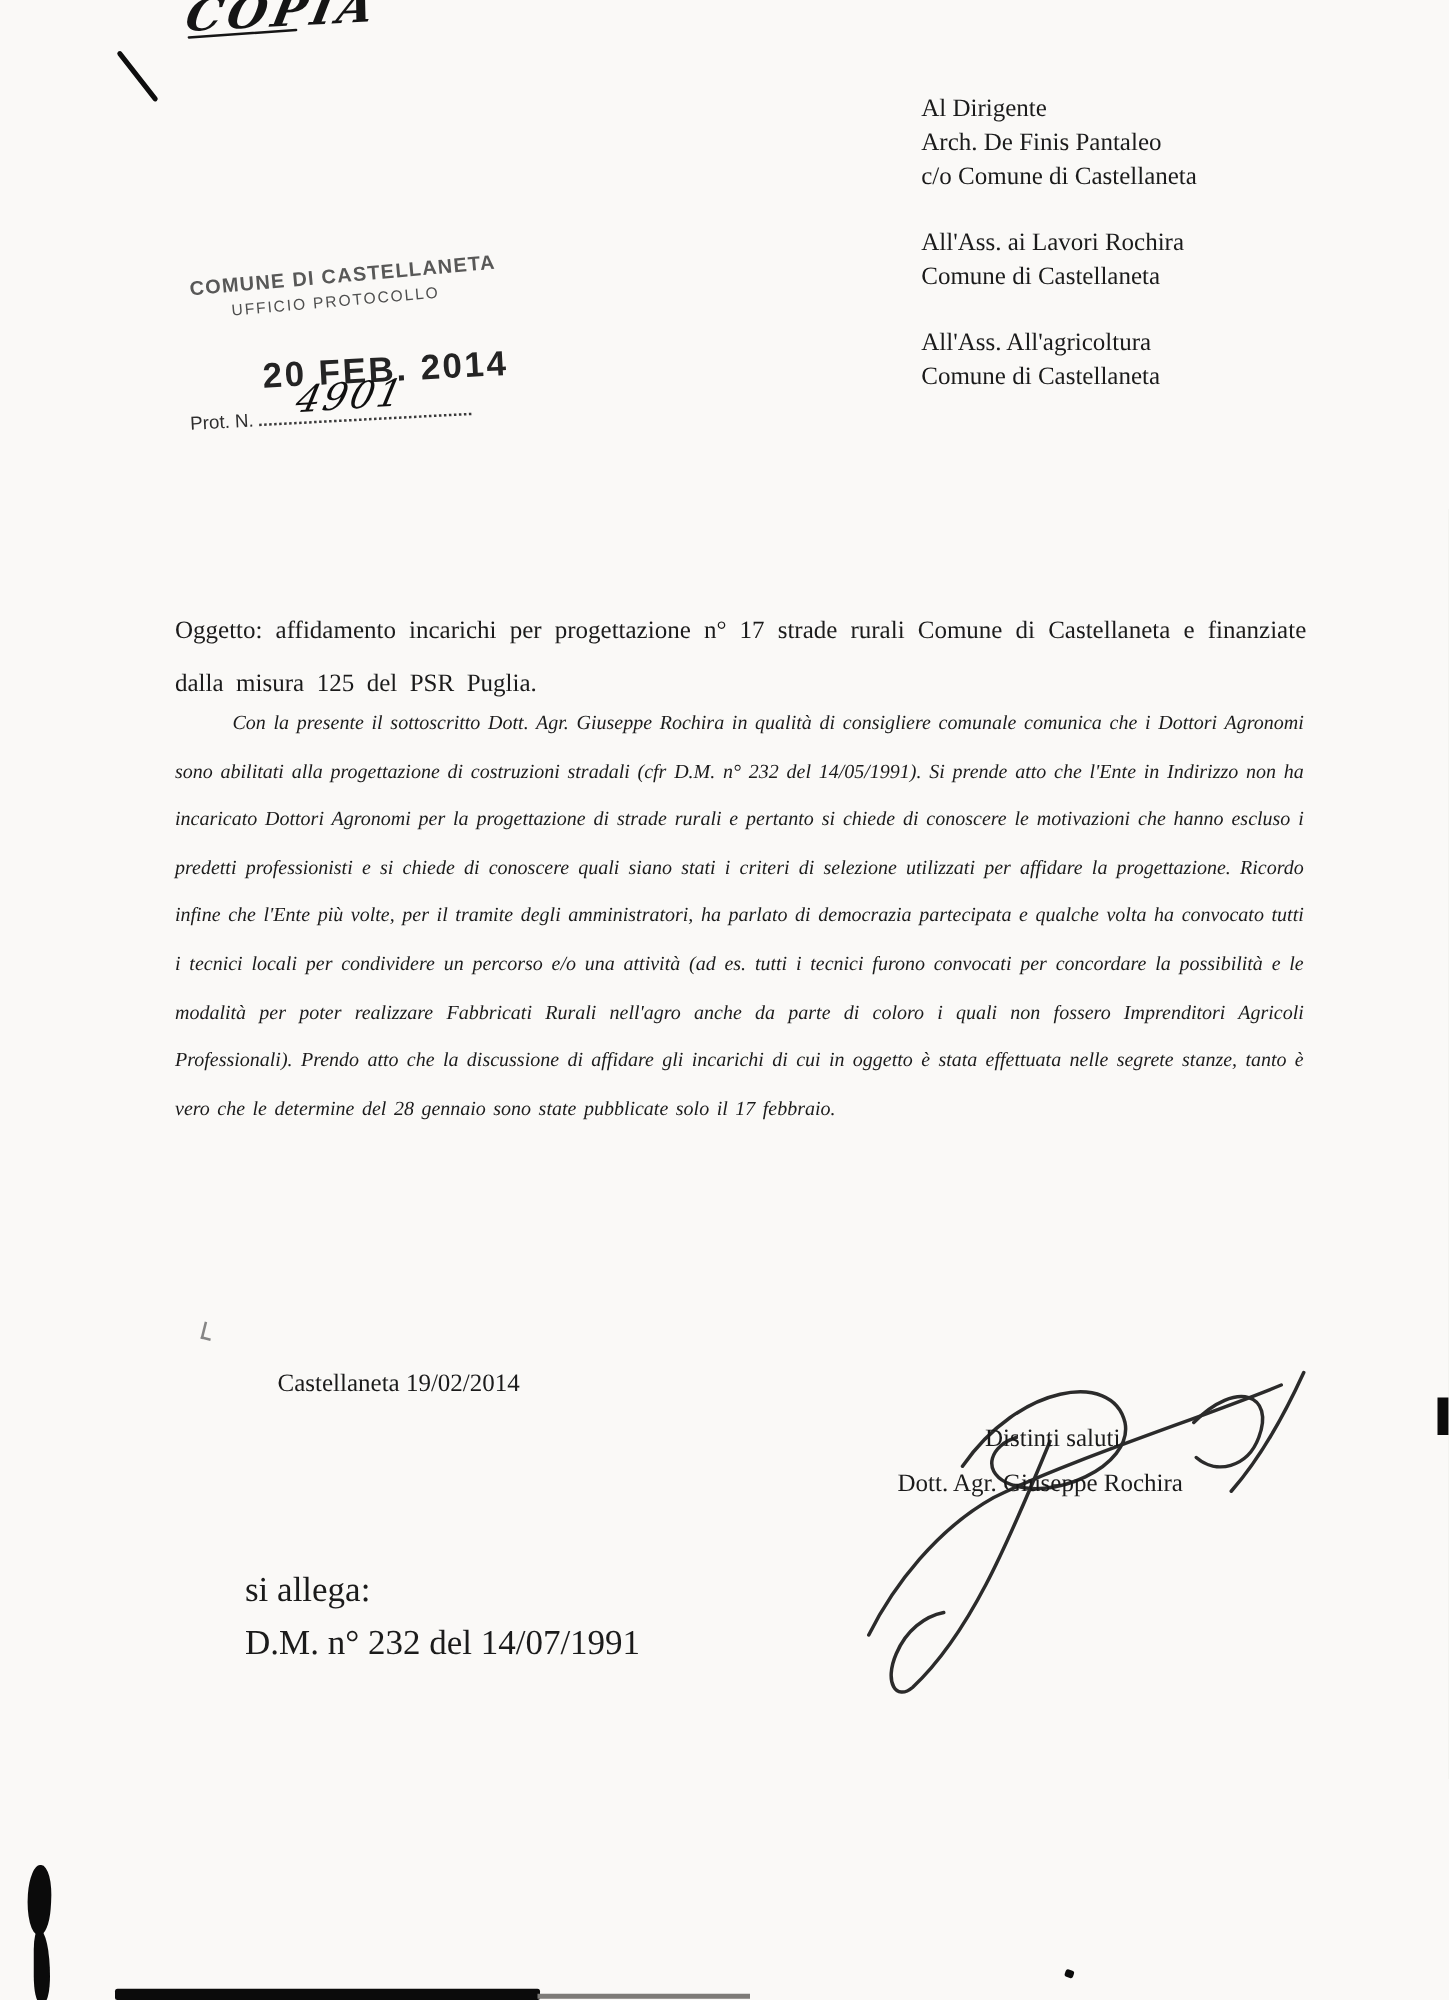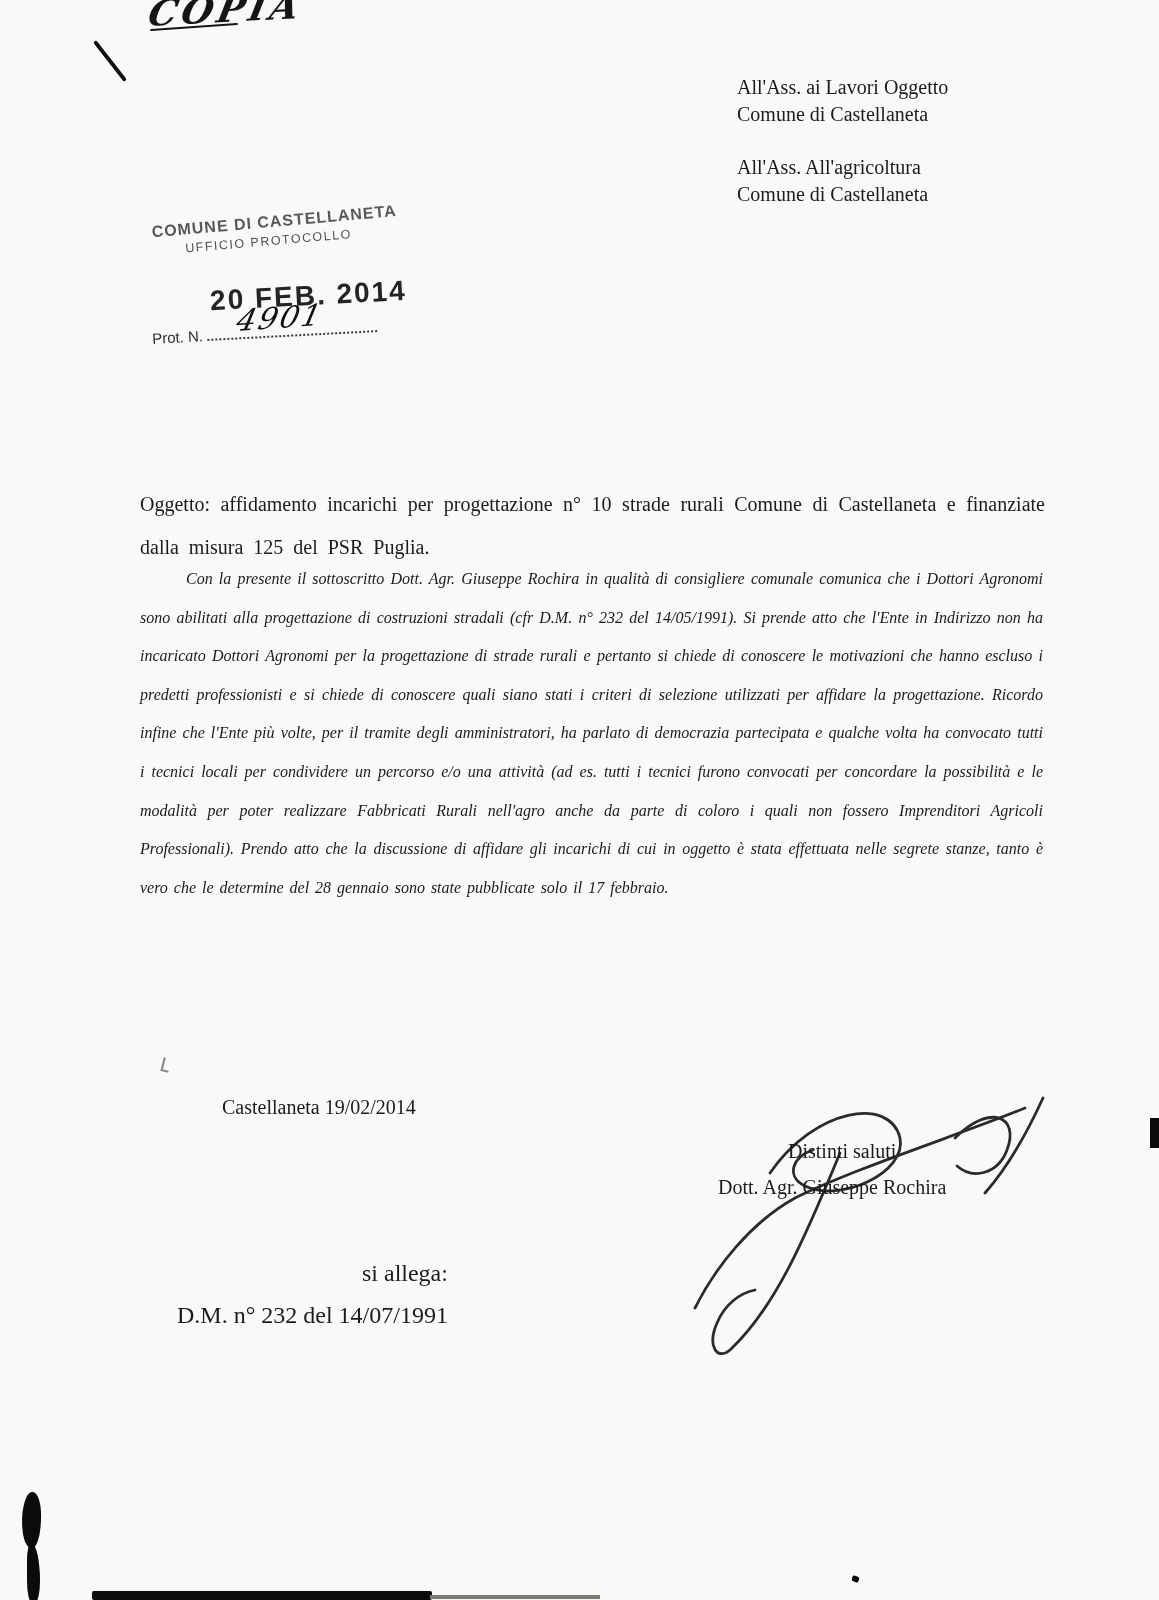--- a/index.html
+++ b/index.html
@@ -79,21 +79,21 @@
     position:absolute;left:162px;top:1058px;width:6px;height:12px;
     border-left:2px solid #555;border-bottom:2px solid #555;
     transform:rotate(14deg);opacity:.7;
   }
   .place-date{position:absolute;left:180px;top:1096px;font-size:20px;margin-left:42px;}
   
   .salutation{position:absolute;left:788px;top:1140px;font-size:20px;}
   .signer{position:absolute;left:718px;top:1176px;font-size:20px;}
   .signature-svg{position:absolute;left:655px;top:1078px;pointer-events:none;}
   
-  .attachments{position:absolute;left:177px;top:1252px;font-size:24px;line-height:42px;text-align:right;}
+  .attachments{position:absolute;left:196px;top:1252px;font-size:28px;line-height:42px;}
   
   .art{position:absolute;background:#0b0b0b;}
   .art-blob1{left:22px;top:1492px;width:19px;height:56px;border-radius:45% 55% 40% 60%;transform:rotate(4deg);}
   .art-blob2{left:27px;top:1544px;width:13px;height:58px;border-radius:30% 70% 40% 40%;}
   .art-bottom-strip{left:92px;top:1591px;width:340px;height:9px;border-radius:2px;}
   .art-bottom-strip2{left:430px;top:1595px;width:170px;height:4px;background:#7d7b78;}
   .art-right-edge{left:1150px;top:1118px;width:9px;height:30px;}
   .art-dot-br{left:852px;top:1576px;width:7px;height:6px;transform:rotate(20deg);border-radius:2px;}
 </style>
 </head>
@@ -110,30 +110,35 @@
     <div class="stamp-office">UFFICIO PROTOCOLLO</div>
   </div>
   <div class="stamp-date">20 FEB. 2014</div>
   <div class="prot-line">
     <span>Prot. N.</span><span class="prot-dots"></span>
   </div>
   <div class="prot-number">4901</div>
 
   <div class="recipients">
     <div class="rec-group">
-      <div>All'Ass. ai Lavori Oggetto</div>
+      <div>Al Dirigente</div>
+      <div>Arch. De Finis Pantaleo</div>
+      <div>c/o Comune di Castellaneta</div>
+    </div>
+    <div class="rec-group">
+      <div>All'Ass. ai Lavori Rochira</div>
       <div>Comune di Castellaneta</div>
     </div>
     <div class="rec-group">
       <div>All'Ass. All'agricoltura</div>
       <div>Comune di Castellaneta</div>
     </div>
   </div>
 
-  <div class="subject">Oggetto: affidamento incarichi per progettazione n° 10 strade rurali Comune di Castellaneta e finanziate dalla misura 125 del PSR Puglia.</div>
+  <div class="subject">Oggetto: affidamento incarichi per progettazione n° 17 strade rurali Comune di Castellaneta e finanziate dalla misura 125 del PSR Puglia.</div>
 
   <div class="body-par">Con la presente il sottoscritto Dott. Agr. Giuseppe Rochira in qualità di consigliere comunale comunica che i Dottori Agronomi sono abilitati alla progettazione di costruzioni stradali (cfr D.M. n° 232 del 14/05/1991). Si prende atto che l'Ente in Indirizzo non ha incaricato Dottori Agronomi per la progettazione di strade rurali e pertanto si chiede di conoscere le motivazioni che hanno escluso i predetti professionisti e si chiede di conoscere quali siano stati i criteri di selezione utilizzati per affidare la progettazione. Ricordo infine che l'Ente più volte, per il tramite degli amministratori, ha parlato di democrazia partecipata e qualche volta ha convocato tutti i tecnici locali per condividere un percorso e/o una attività (ad es. tutti i tecnici furono convocati per concordare la possibilità e le modalità per poter realizzare Fabbricati Rurali nell'agro anche da parte di coloro i quali non fossero Imprenditori Agricoli Professionali). Prendo atto che la discussione di affidare gli incarichi di cui in oggetto è stata effettuata nelle segrete stanze, tanto è vero che le determine del 28 gennaio sono state pubblicate solo il 17 febbraio.</div>
 
   <div class="pencil-mark"></div>
 
   <div class="place-date">Castellaneta 19/02/2014</div>
 
   <div class="salutation">Distinti saluti</div>
   <div class="signer">Dott. Agr. Giuseppe Rochira</div>
 

